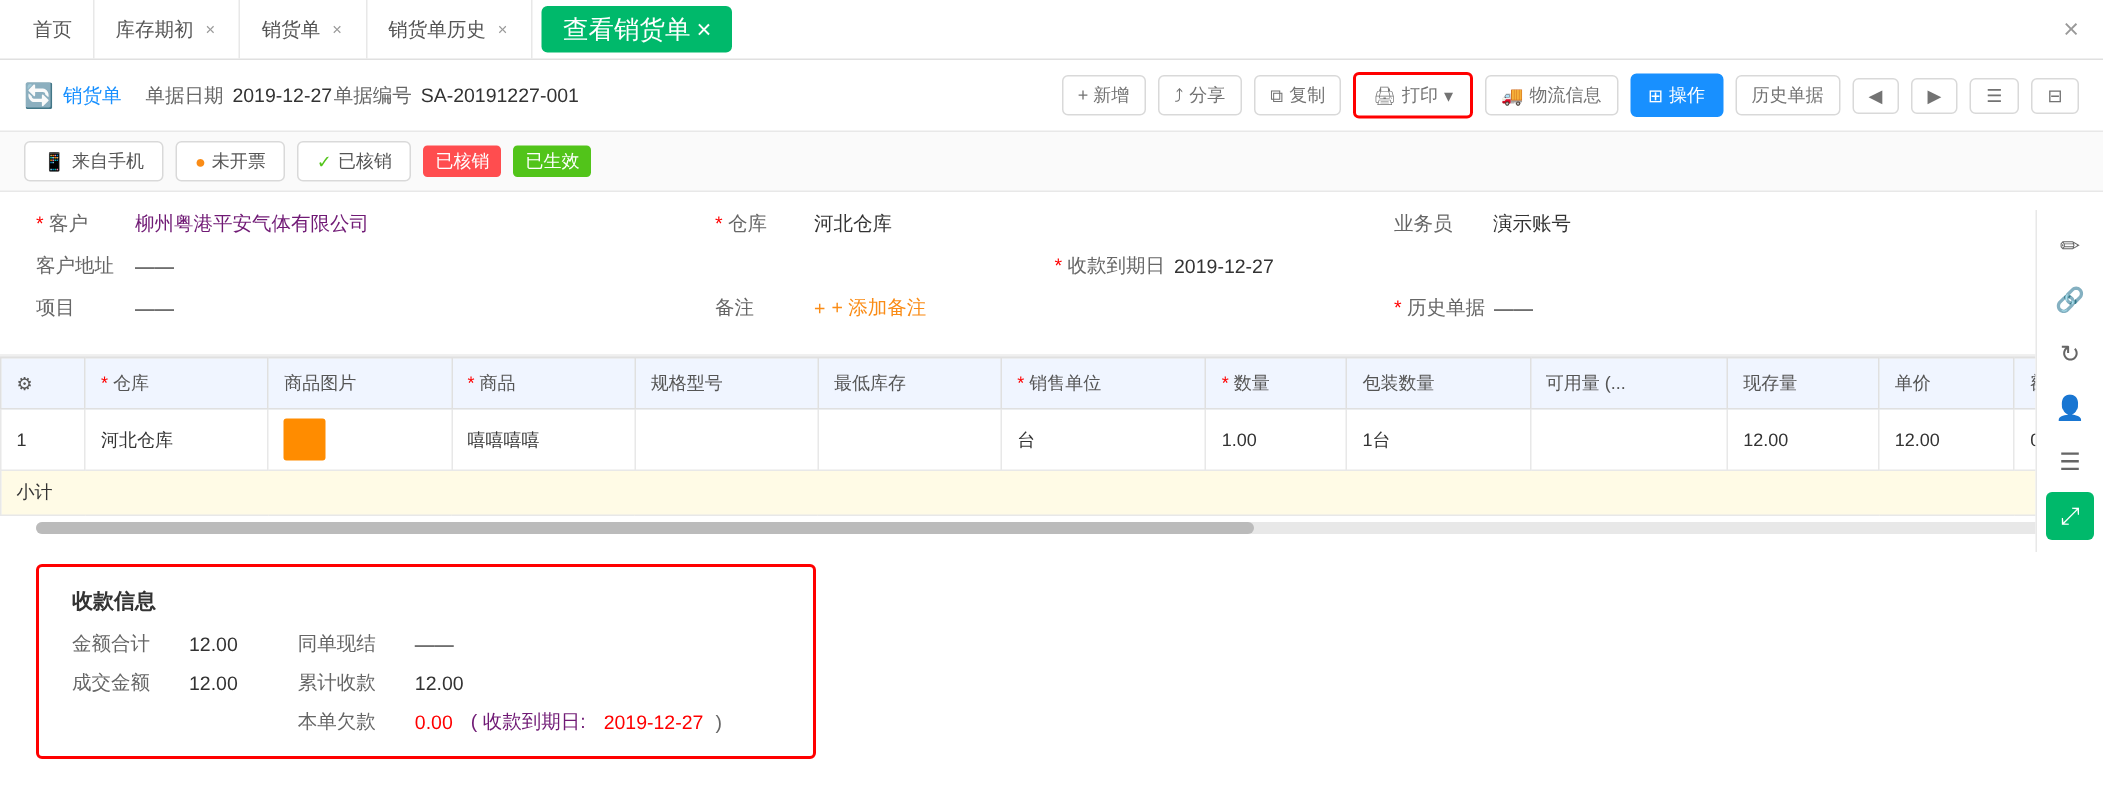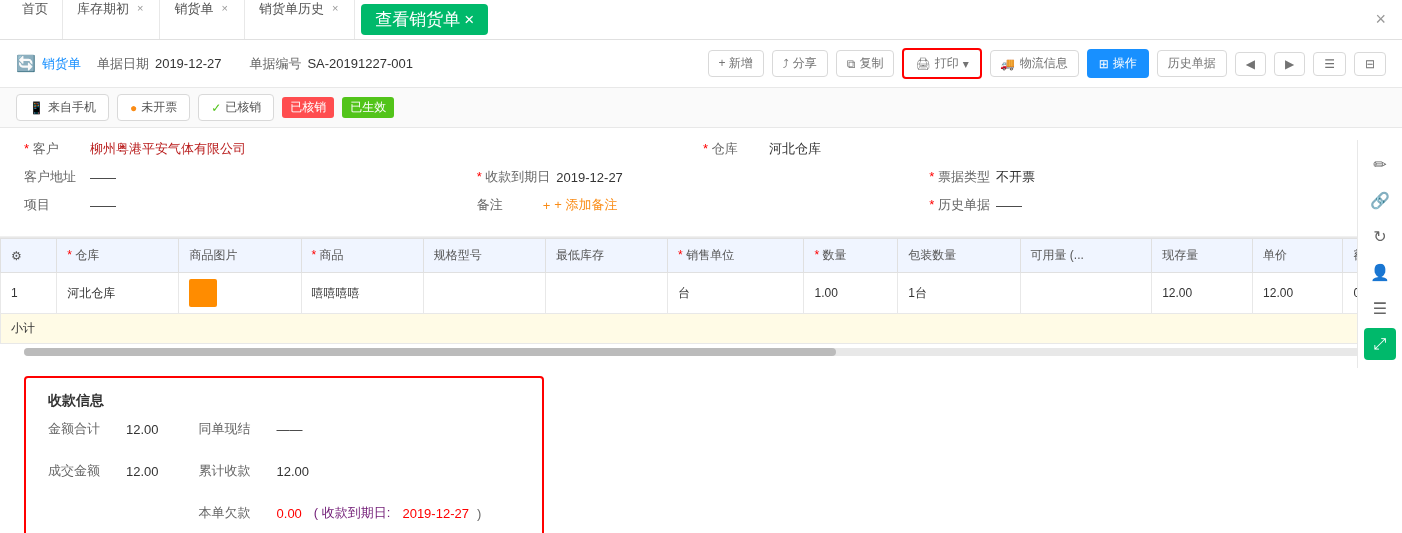--- a/index.html
+++ b/index.html
@@ -5,21 +5,21 @@
     * { box-sizing: border-box; margin: 0; padding: 0; }
     body { font-family: 'Microsoft YaHei', Arial, sans-serif; font-size: 13px; background: #f0f2f5; color: #333; }
 
     
     .tab-bar {
       display: flex; align-items: center; background: #fff;
       border-bottom: 1px solid #e0e0e0; padding: 0 8px;
       height: 40px; position: relative;
     }
     .tab-item {
-      display: flex; align-items: flex-start; padding: 0 14px;
+      display: flex; align-items: center; padding: 0 14px;
       height: 100%; cursor: pointer; font-size: 13px;
       border-right: 1px solid #e8e8e8; color: #555;
       white-space: nowrap;
     }
     .tab-item .tab-close {
       margin-left: 6px; font-size: 11px; color: #999;
       cursor: pointer; padding: 2px;
     }
     .tab-highlight {
       background: #00b96b; color: #fff; border-radius: 4px;
@@ -35,21 +35,21 @@
       background: #fff; margin: 0; padding: 0;
       min-height: 493px; position: relative;
     }
 
     
     .doc-header {
       display: flex; align-items: center; padding: 8px 16px;
       border-bottom: 1px solid #e8e8e8; gap: 16px; flex-wrap: wrap;
     }
     .doc-title { display: flex; align-items: center; gap: 6px; color: #1890ff; font-size: 13px; }
-    .doc-meta { display: flex; align-items: center; gap: 28px; flex: 1; }
+    .doc-meta { display: flex; align-items: center; gap: 1px; flex: 1; }
     .doc-meta-item { display: flex; align-items: center; gap: 6px; font-size: 13px; color: #666; }
     .doc-meta-item .label { color: #666; }
     .doc-meta-item .value { color: #333; }
     .toolbar-right {
       display: flex; align-items: center; gap: 8px; margin-left: auto;
     }
     .btn-action {
       display: flex; align-items: center; gap: 4px; padding: 4px 10px;
       border: 1px solid #d9d9d9; border-radius: 4px; cursor: pointer;
       font-size: 12px; background: #fff; color: #737373; white-space: nowrap;
@@ -79,21 +79,21 @@
       display: flex; align-items: center; gap: 4px; margin-bottom: 10px;
     }
     .form-field {
       display: flex; align-items: center; gap: 6px; flex: 1; min-width: 0;
     }
     .form-label {
       color: #666; font-size: 13px; white-space: nowrap; min-width: 60px;
     }
     .form-label.required::before { content: '* '; color: #f00; }
     .form-value { color: #333; font-size: 13px; }
-    .form-value.link { color: #b91c1c; cursor: pointer; }
+    .form-value.link { color: #701a75; cursor: pointer; }
     .add-note { color: #fa8c16; cursor: pointer; font-size: 13px; display: flex; align-items: center; gap: 4px; }
 
     
     .table-wrap { overflow-x: auto; border-top: 1px solid #e8e8e8; }
     table { width: 100%; border-collapse: collapse; font-size: 12px; }
     thead tr { background: #f0f5ff; }
     th {
       padding: 8px 10px; border: 1px solid #e0e0e0;
       text-align: left; font-weight: normal; color: #555;
       white-space: nowrap;
@@ -109,21 +109,21 @@
     
     .bottom-section {
       display: flex; padding: 16px 24px; gap: 24px;
     }
     .receipt-info {
       border: 2px solid #f00; border-radius: 4px; padding: 14px 22px;
       min-width: 520px;
     }
     .receipt-title { font-weight: bold; font-size: 14px; margin-bottom: 10px; }
     .receipt-rows { display: flex; gap: 40px; }
-    .receipt-col { display: flex; flex-direction: column; gap: 24px; }
+    .receipt-col { display: flex; flex-direction: column; gap: 8px; }
     .receipt-row { display: flex; align-items: center; gap: 8px; font-size: 13px; }
     .receipt-row .rl { color: #666; width: 70px; }
     .receipt-row .rv { color: #333; }
     .receipt-row .rv.red { color: #f00; }
     .receipt-row .rv.date-link { color: #f00; }
 
     
     .dropdown-overlay {
       position: absolute; top: 68px; right: 160px;
       background: #fff; border: 1px solid #e0e0e0;
@@ -260,33 +260,33 @@
   <div class="form-section">
     <div class="form-row">
       <div class="form-field">
         <span class="form-label required">客户</span>
         <span class="form-value link">柳州粤港平安气体有限公司</span>
       </div>
       <div class="form-field">
         <span class="form-label required">仓库</span>
         <span class="form-value">河北仓库</span>
       </div>
+      <div class="form-field">
+        <span class="form-label">业务员</span>
+        <span class="form-value">演示账号</span>
+      </div>
     </div>
     <div class="form-row">
       <div class="form-field">
         <span class="form-label">客户地址</span>
         <span class="form-value">——</span>
       </div>
       <div class="form-field">
         <span class="form-label required">收款到期日</span>
         <span class="form-value">2019-12-27</span>
-      </div>
-      <div class="form-field">
-        <span class="form-label required">票据类型</span>
-        <span class="form-value">不开票</span>
       </div>
     </div>
     <div class="form-row">
       <div class="form-field">
         <span class="form-label">项目</span>
         <span class="form-value">——</span>
       </div>
       <div class="form-field">
         <span class="form-label">备注</span>
         <span class="add-note">

